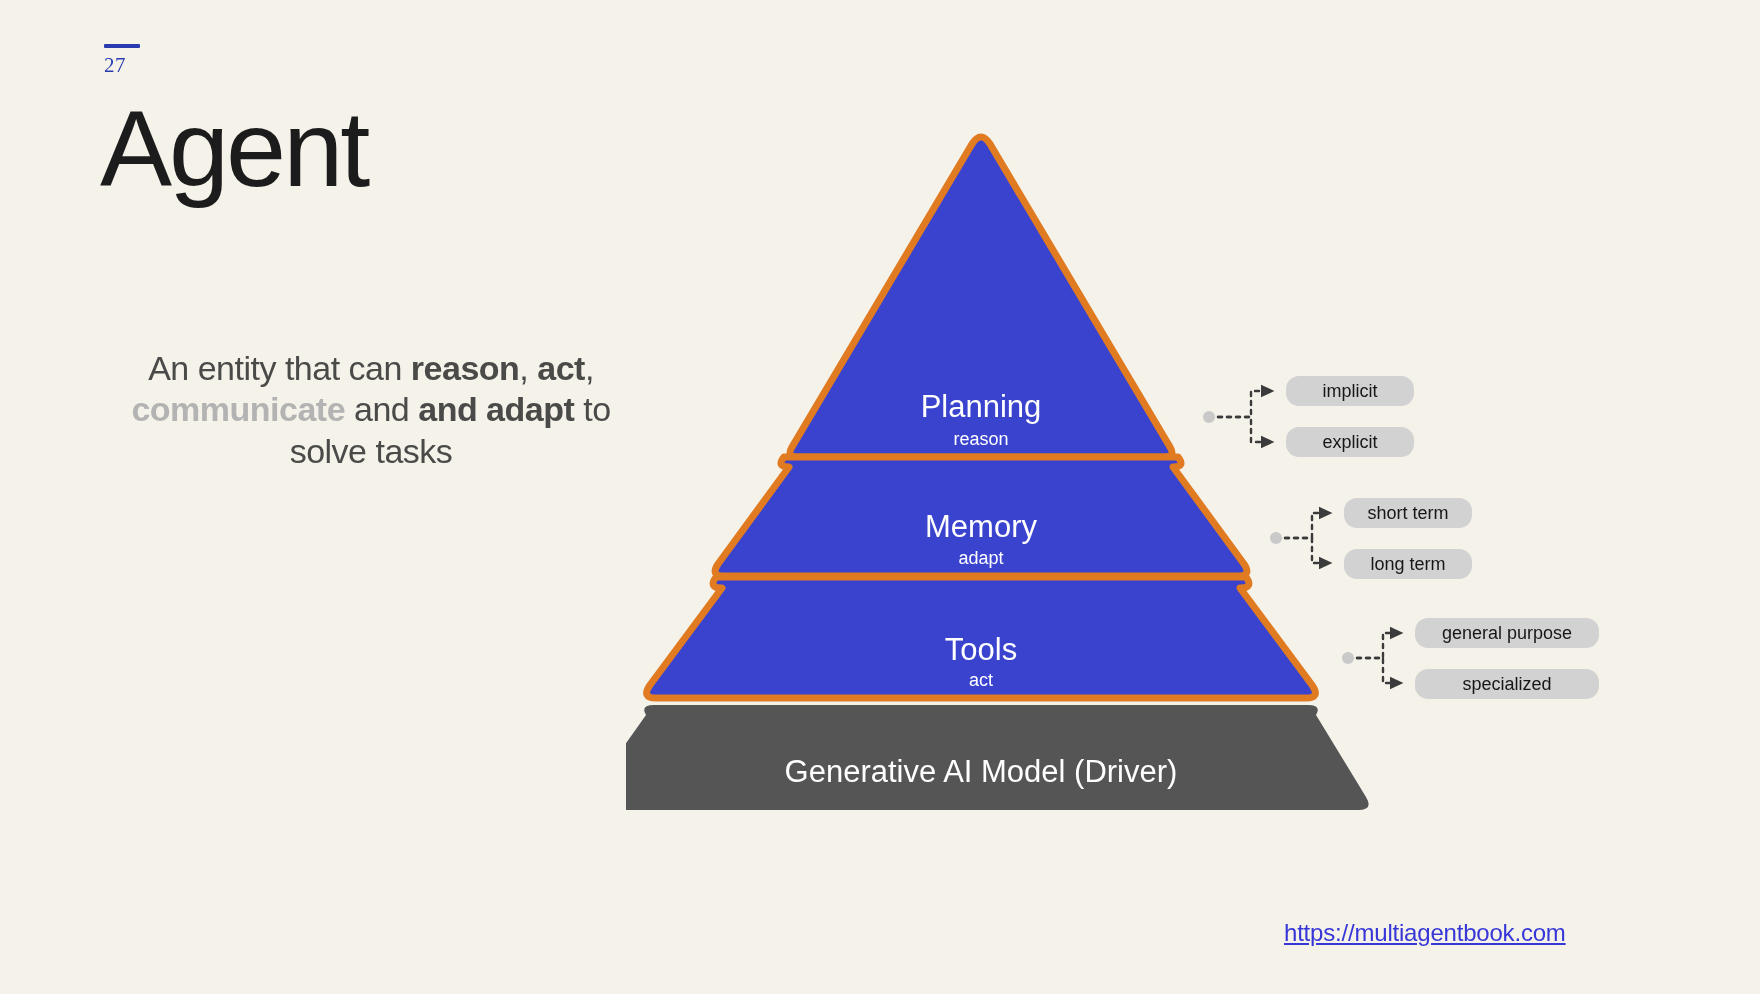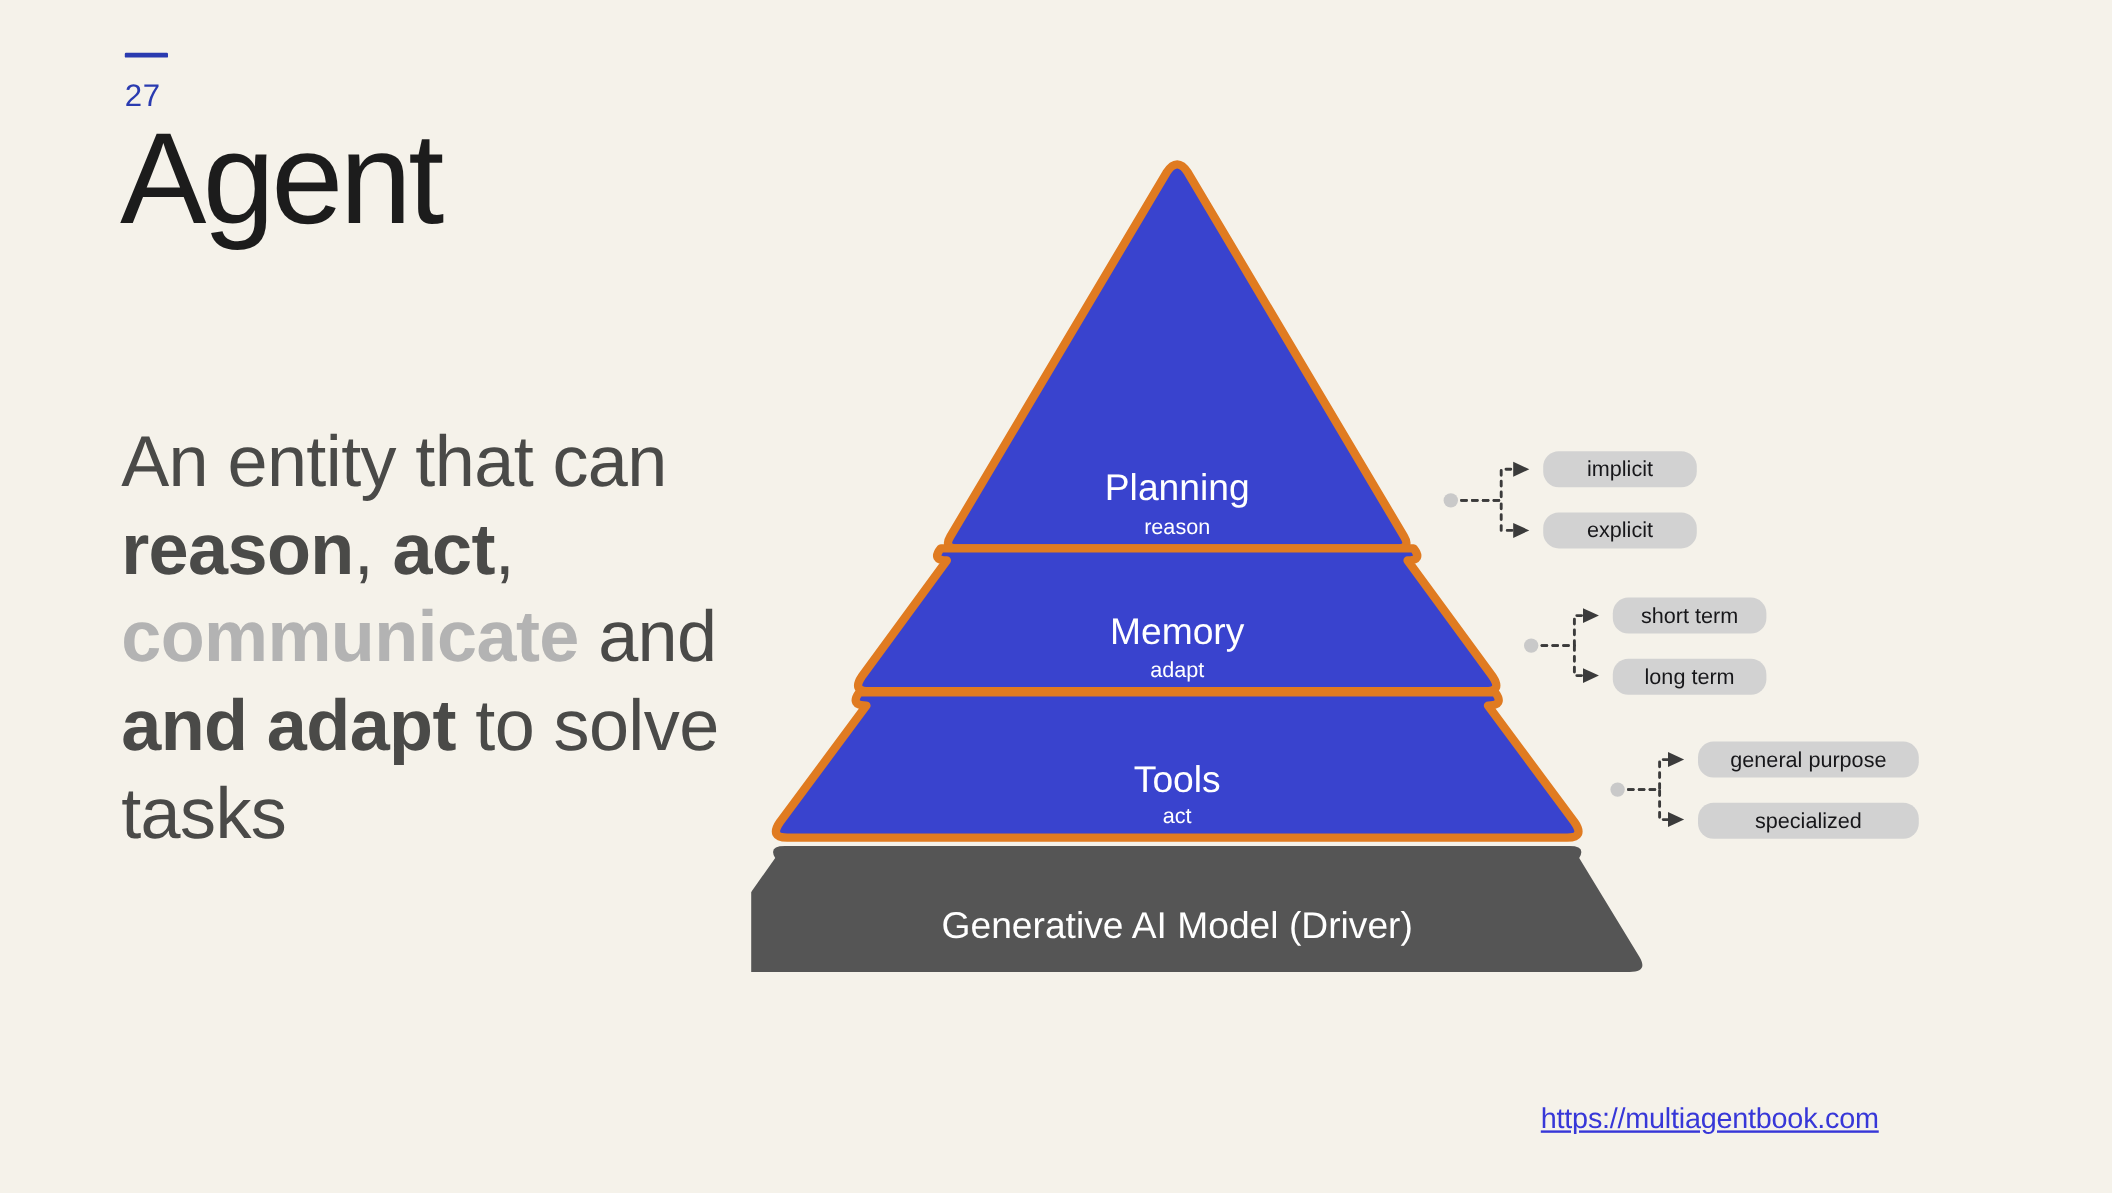--- a/index.html
+++ b/index.html
@@ -21,48 +21,50 @@
     left: 104px;
     top: 44px;
   }
   #page-marker .rule {
     width: 36px;
     height: 4px;
     background: #2a3bb0;
     border-radius: 1px;
   }
   #page-marker .num {
-    margin-top: 18px;
-    font-size: 26px;
+    margin-top: 7px;
+    font-size: 21px;
     color: #2a3bb0;
     letter-spacing: 0.5px;
     line-height: 1;
+    font-family: Liberation Serif, serif;
   }
 
   
   #title {
     position: absolute;
     left: 100px;
     top: 92px;
     font-size: 108px;
     font-weight: normal;
     color: #1c1c1c;
     letter-spacing: -3px;
     line-height: 1.05;
   }
 
   #body-copy {
     position: absolute;
     left: 101px;
     top: 348px;
     width: 540px;
-    font-size: 60px;
+    font-size: 34px;
     line-height: 1.22;
     color: #4a4a48;
     letter-spacing: -0.5px;
+    text-align: center;
   }
   #body-copy b { font-weight: bold; color: #4a4a48; }
   #body-copy .muted { font-weight: bold; color: #b3b3b3; }
 
   
   #diagram {
     position: absolute;
     left: 626px;
     top: 120px;
     width: 1120px;

